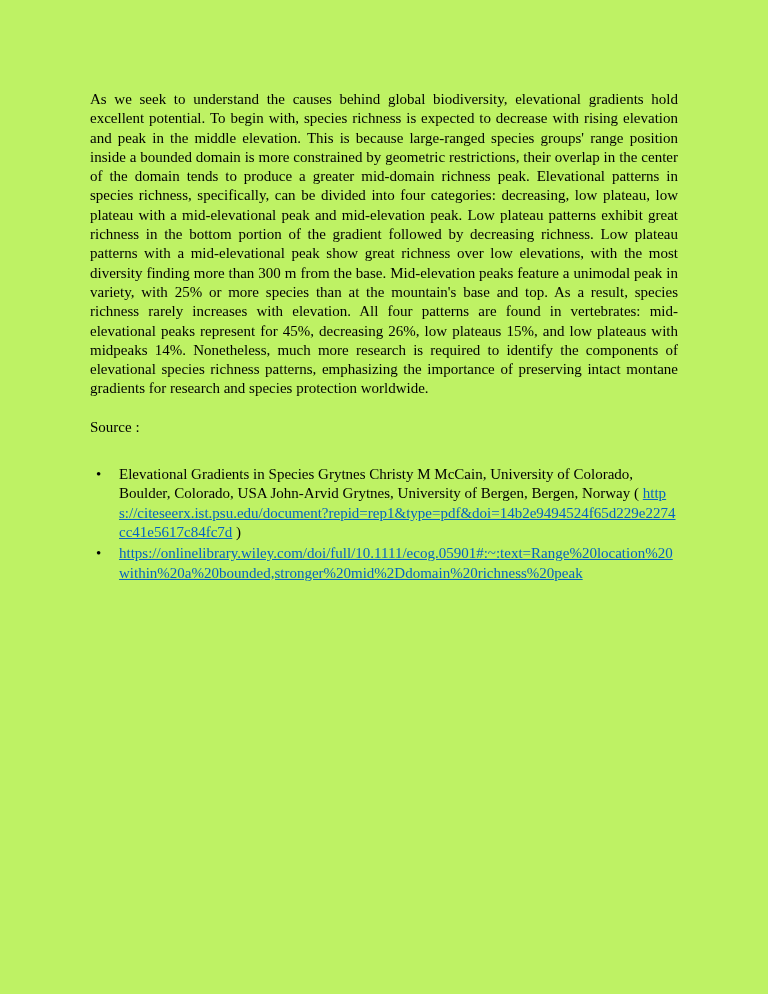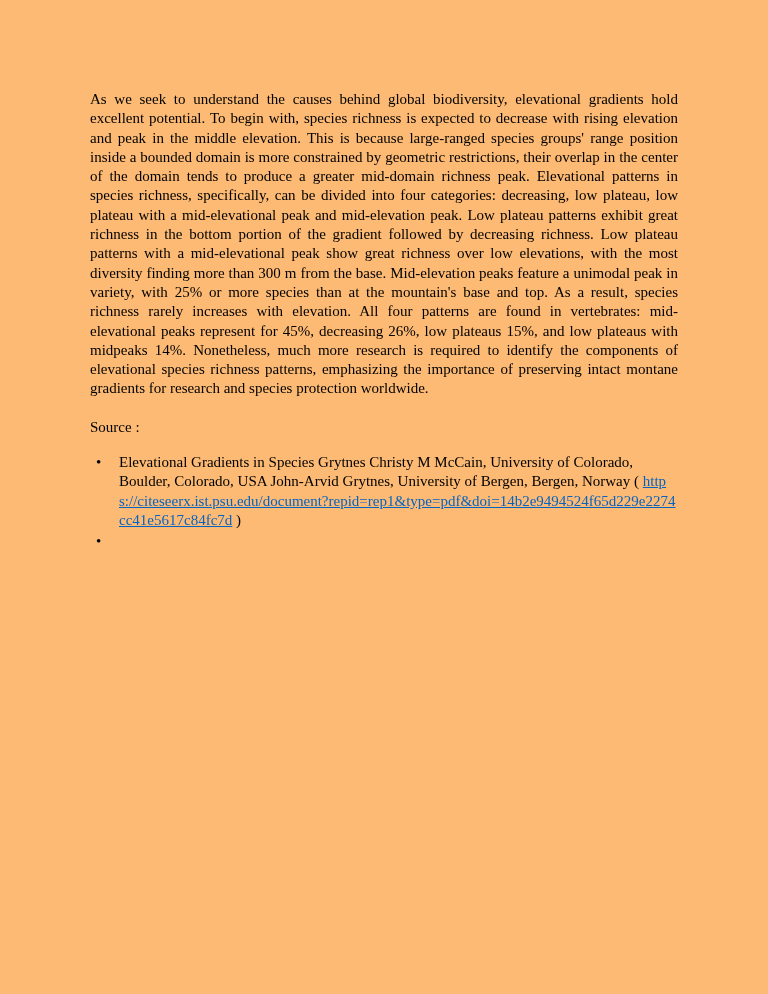--- a/index.html
+++ b/index.html
@@ -3,34 +3,34 @@
 <meta charset="utf-8">
 <style>
   html, body {
     margin: 0;
     padding: 0;
     background: #ffffff;
   }
   .page {
     width: 768px;
     min-height: 994px;
-    background: #fdba74;
+    background: #bef264;
     box-sizing: border-box;
     padding: 90px 90px 40px 90px;
     font-family: "Liberation Serif", serif;
     font-size: 15px;
     line-height: 19.3px;
     color: #000000;
   }
   .body-paragraph {
     text-align: justify;
     margin: 0 0 19px 0;
   }
   .source-label {
-    margin: 0 0 16px 0;
+    margin: 0 0 28px 0;
   }
   ul.source-list {
     list-style: none;
     margin: 0;
     padding: 0;
   }
   ul.source-list li {
     position: relative;
     padding-left: 29px;
     margin-bottom: 2px;
@@ -59,17 +59,18 @@
 
   <ul class="source-list">
 
     <li>
       <span class="bullet">•</span>
       <span>Elevational Gradients in Species Grytnes Christy M McCain, University of Colorado, Boulder, Colorado, USA John-Arvid Grytnes, University of Bergen, Bergen, Norway ( </span><a class="doc-link">https://citeseerx.ist.psu.edu/document?repid=rep1&amp;type=pdf&amp;doi=14b2e9494524f65d229e2274cc41e5617c84fc7d</a><span> )</span>
     </li>
 
     <li>
       <span class="bullet">•</span>
+      <a class="doc-link">https://onlinelibrary.wiley.com/doi/full/10.1111/ecog.05901#:~:text=Range%20location%20within%20a%20bounded,stronger%20mid%2Ddomain%20richness%20peak</a>
     </li>
 
   </ul>
 
 </div>
 
 </body></html>

